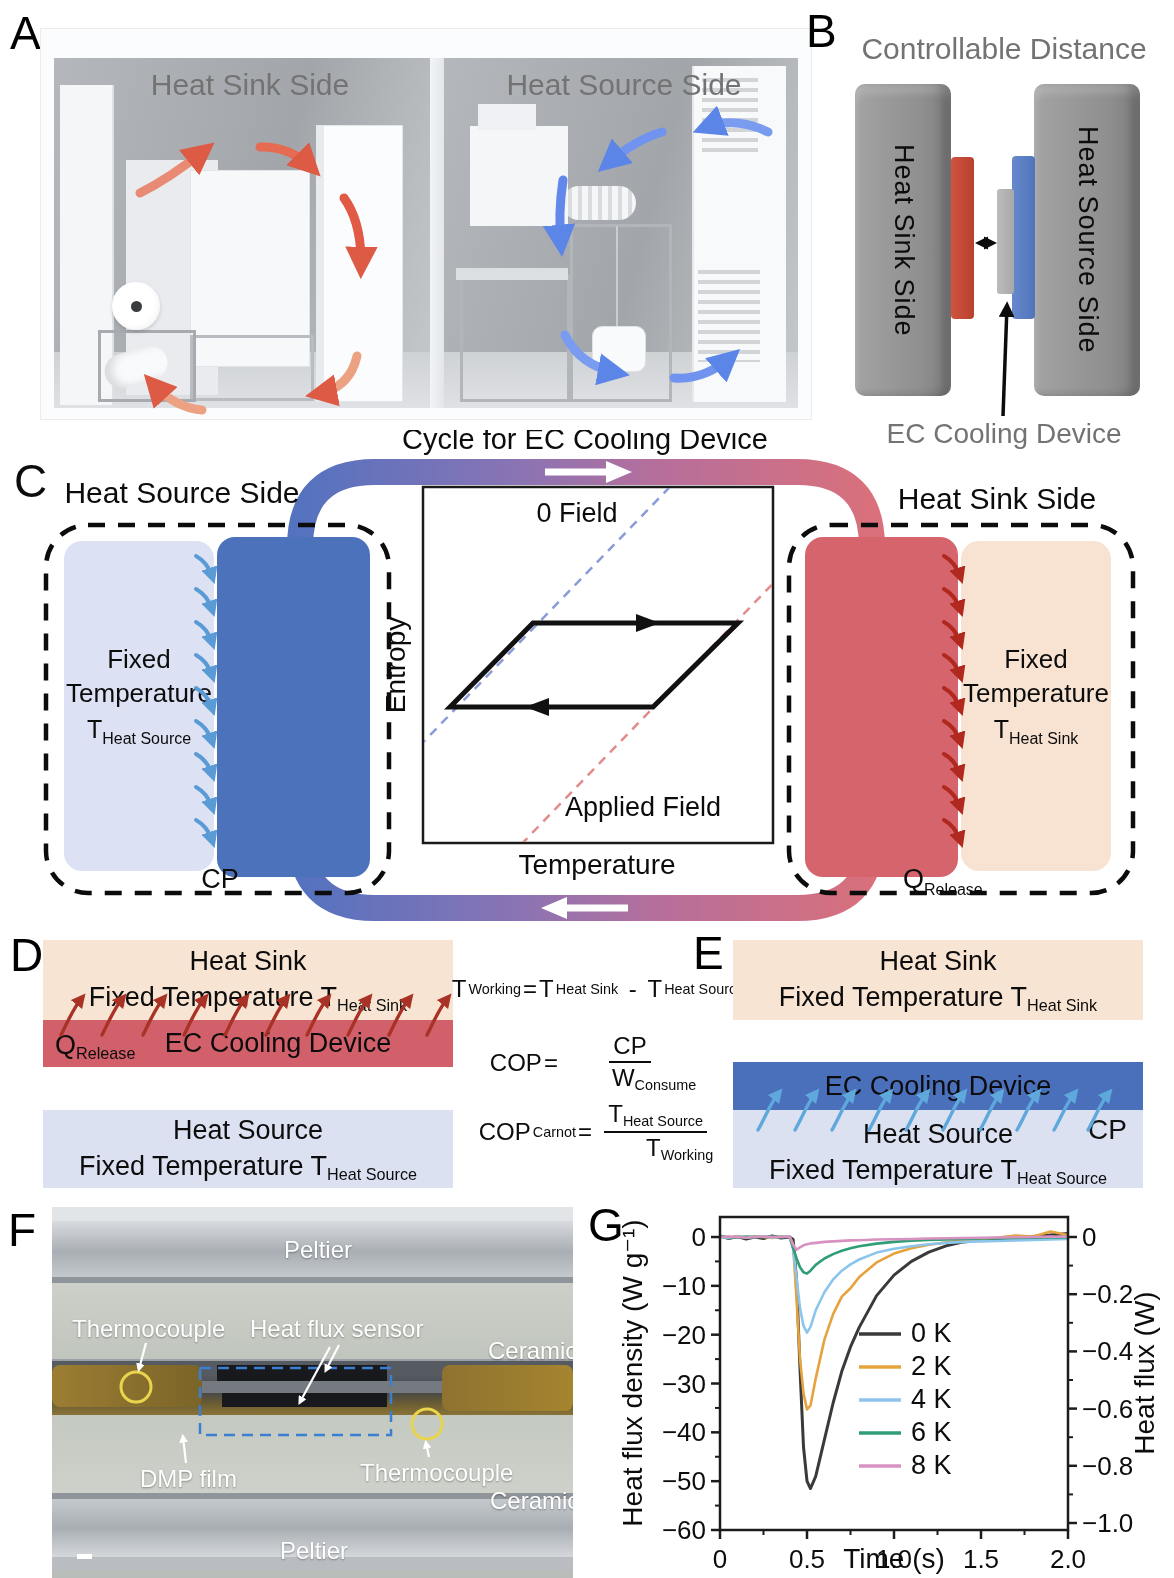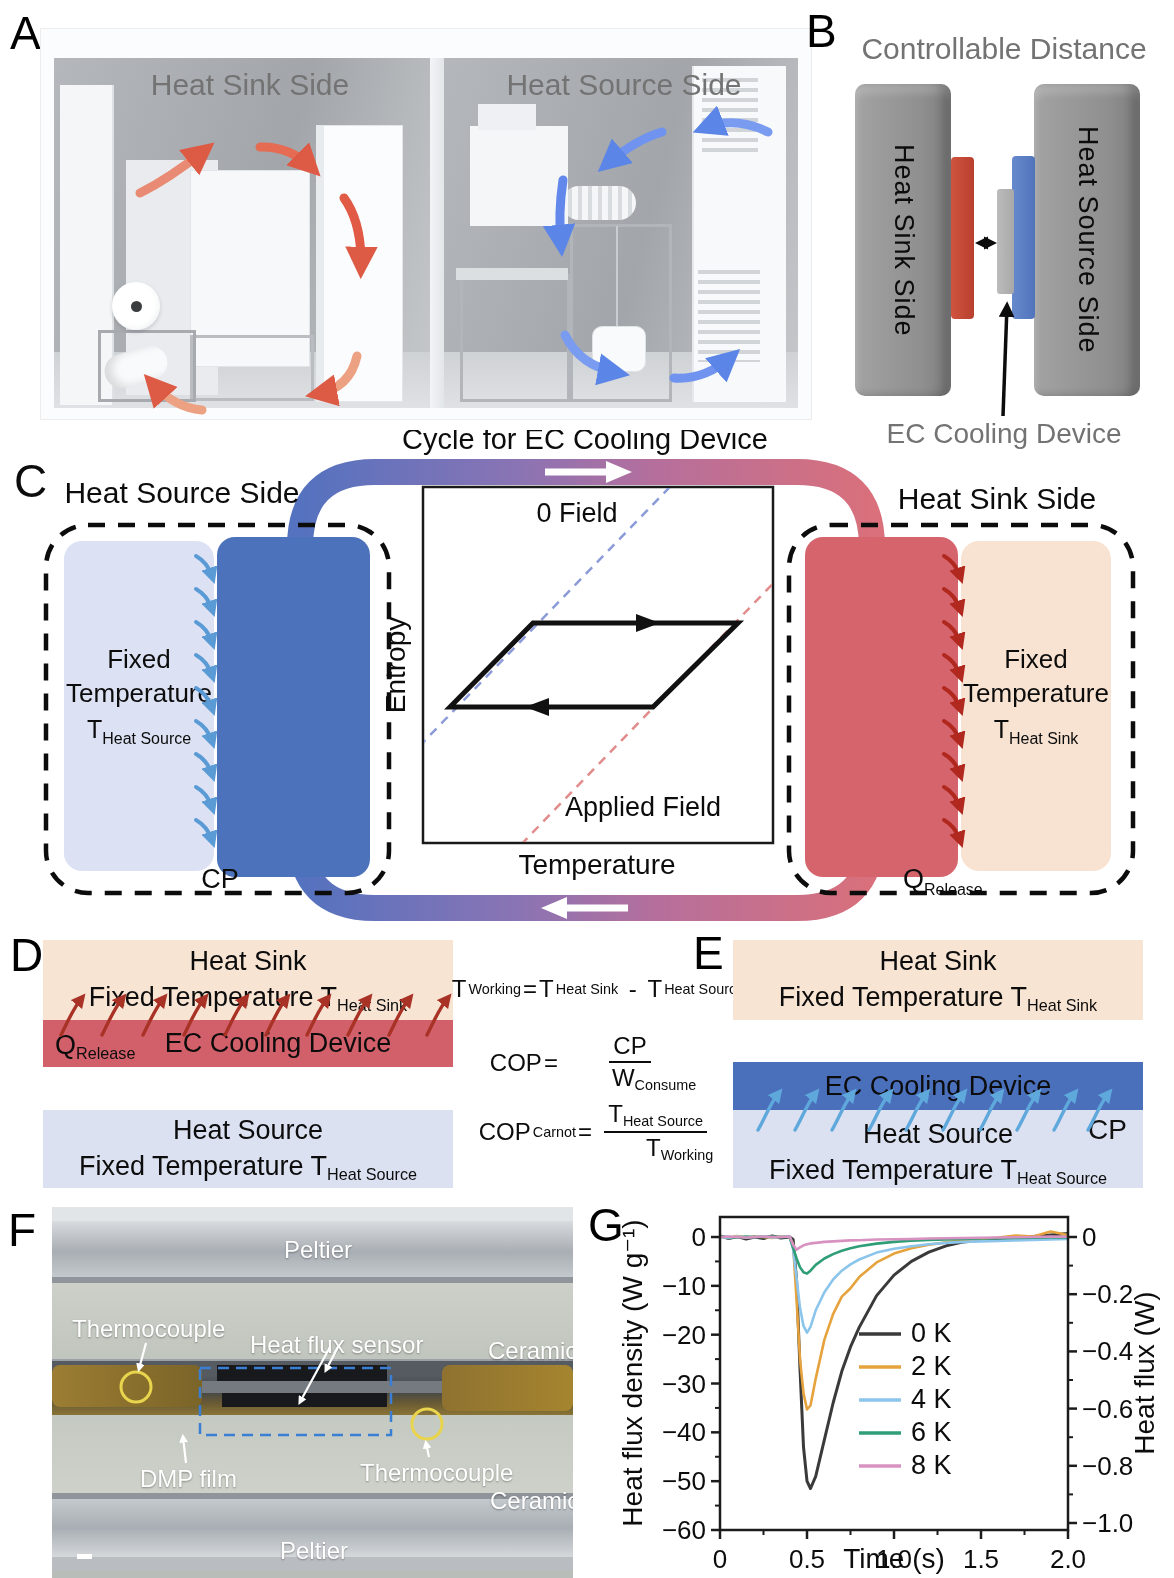--- a/index.html
+++ b/index.html
@@ -319,21 +319,21 @@
     <div class="abs" style="left:150px;top:174px;width:240px;height:12px;background:#757a80;"></div>
     <div class="abs" style="left:165px;top:158px;width:170px;height:16px;background:#17191d;"></div>
     <div class="abs" style="left:170px;top:186px;width:165px;height:14px;background:#17191d;"></div>
     <div class="abs" style="left:0;top:208px;width:521px;height:78px;background:linear-gradient(180deg,#c4c9c1,#cdd1c9);"></div>
     <div class="abs" style="left:0;top:286px;width:521px;height:6px;background:#8f959a;"></div>
     <div class="abs" style="left:0;top:292px;width:521px;height:58px;background:linear-gradient(180deg,#c4c9cd,#a9aeb4 50%,#d4d8db);"></div>
     <div class="abs" style="left:0;top:350px;width:521px;height:13px;background:#b9bdc1;"></div>
 
     <div class="flabel" style="left:232px;top:29px;">Peltier</div>
     <div class="flabel" style="left:20px;top:108px;">Thermocouple</div>
-    <div class="flabel" style="left:198px;top:124px;">Heat flux sensor</div>
+    <div class="flabel" style="left:198px;top:108px;">Heat flux sensor</div>
     <div class="flabel" style="left:436px;top:130px;">Ceramic</div>
     <div class="flabel" style="left:88px;top:258px;">DMP film</div>
     <div class="flabel" style="left:308px;top:252px;">Thermocouple</div>
     <div class="flabel" style="left:438px;top:280px;">Ceramic</div>
     <div class="flabel" style="left:228px;top:330px;">Peltier</div>
     <div class="abs" style="left:25px;top:347px;width:15px;height:5px;background:#fff;"></div>
 
     <svg class="abs" style="left:0;top:0;" width="521" height="363" viewBox="0 0 521 363">
       <defs>
           <marker id="mWht" viewBox="0 0 8 8" refX="5" refY="4" markerWidth="4" markerHeight="4" orient="auto">

